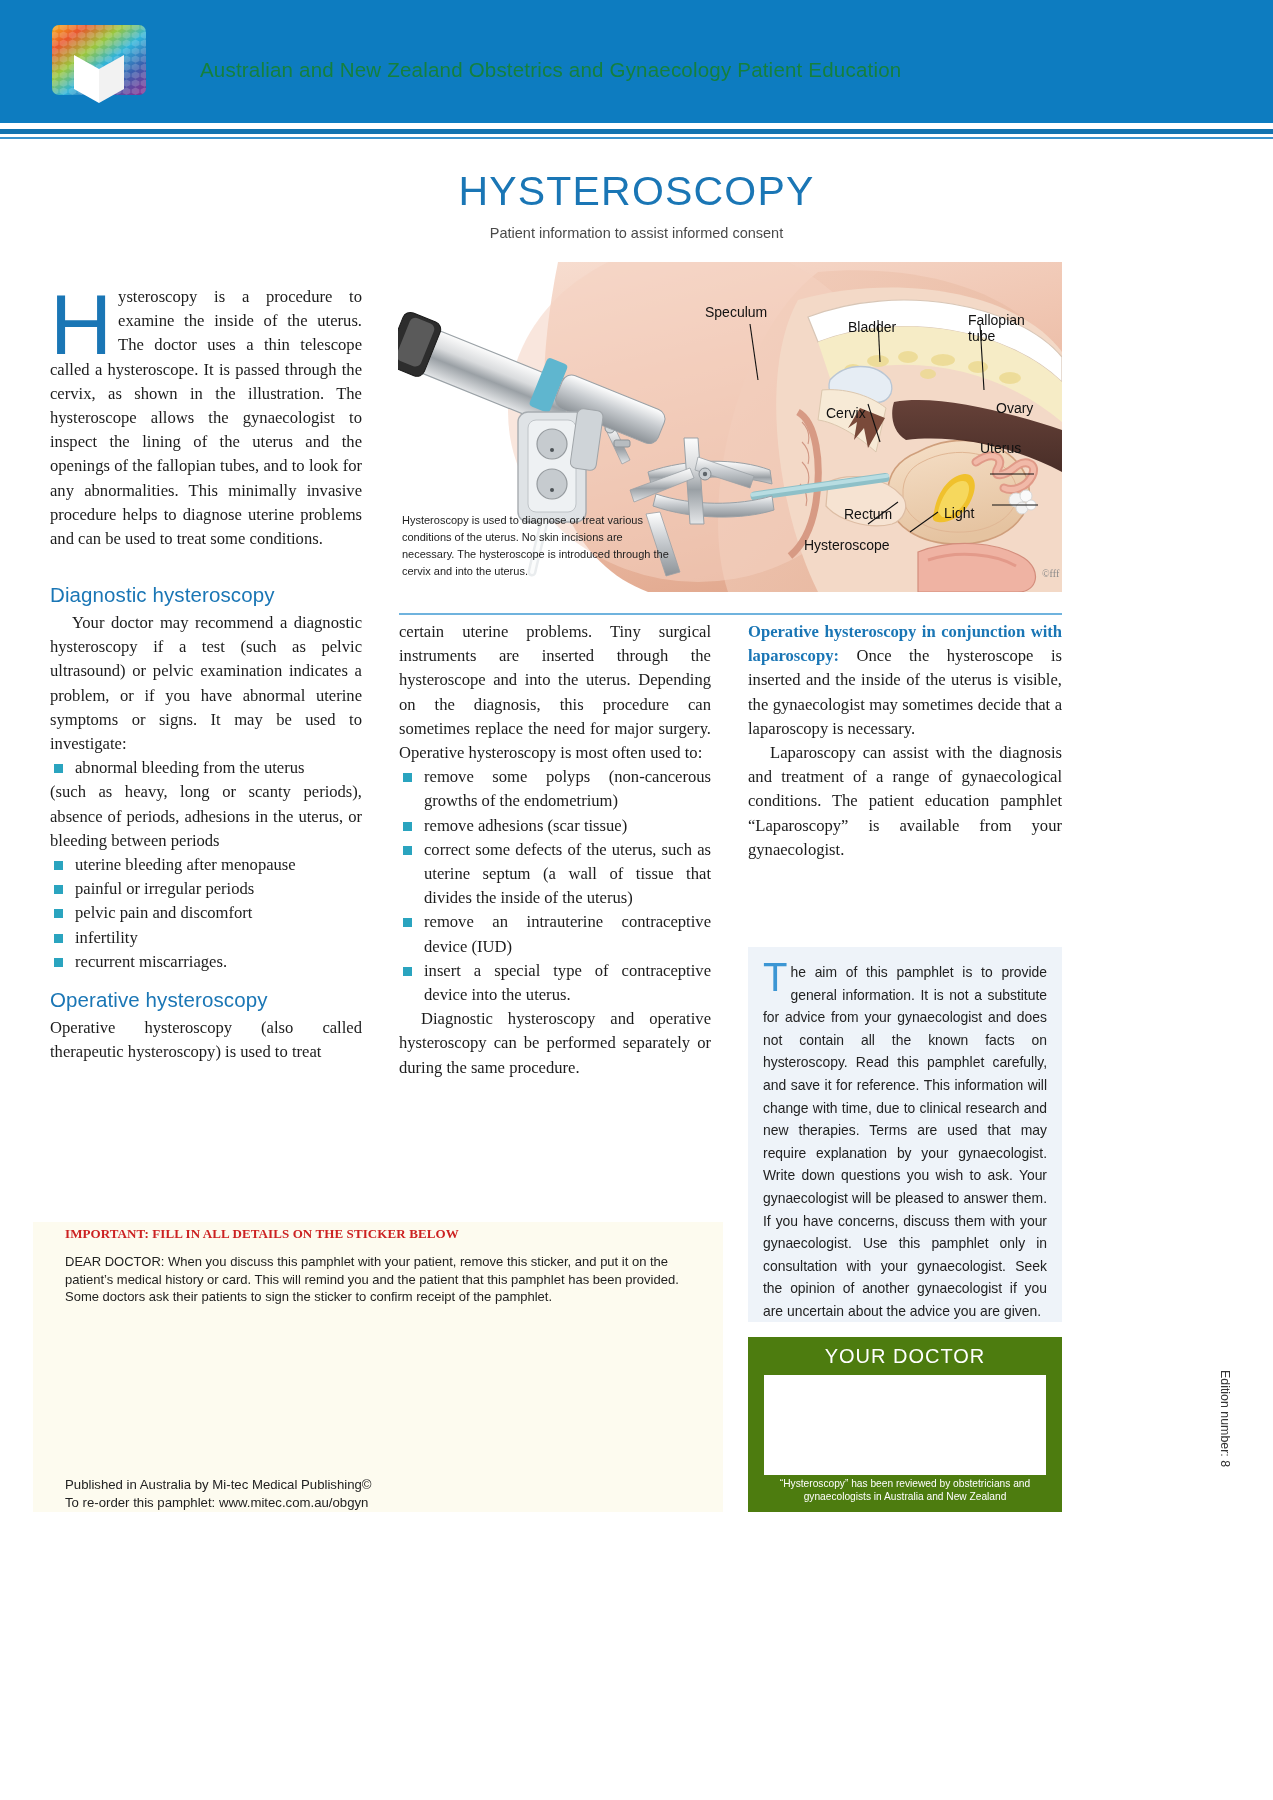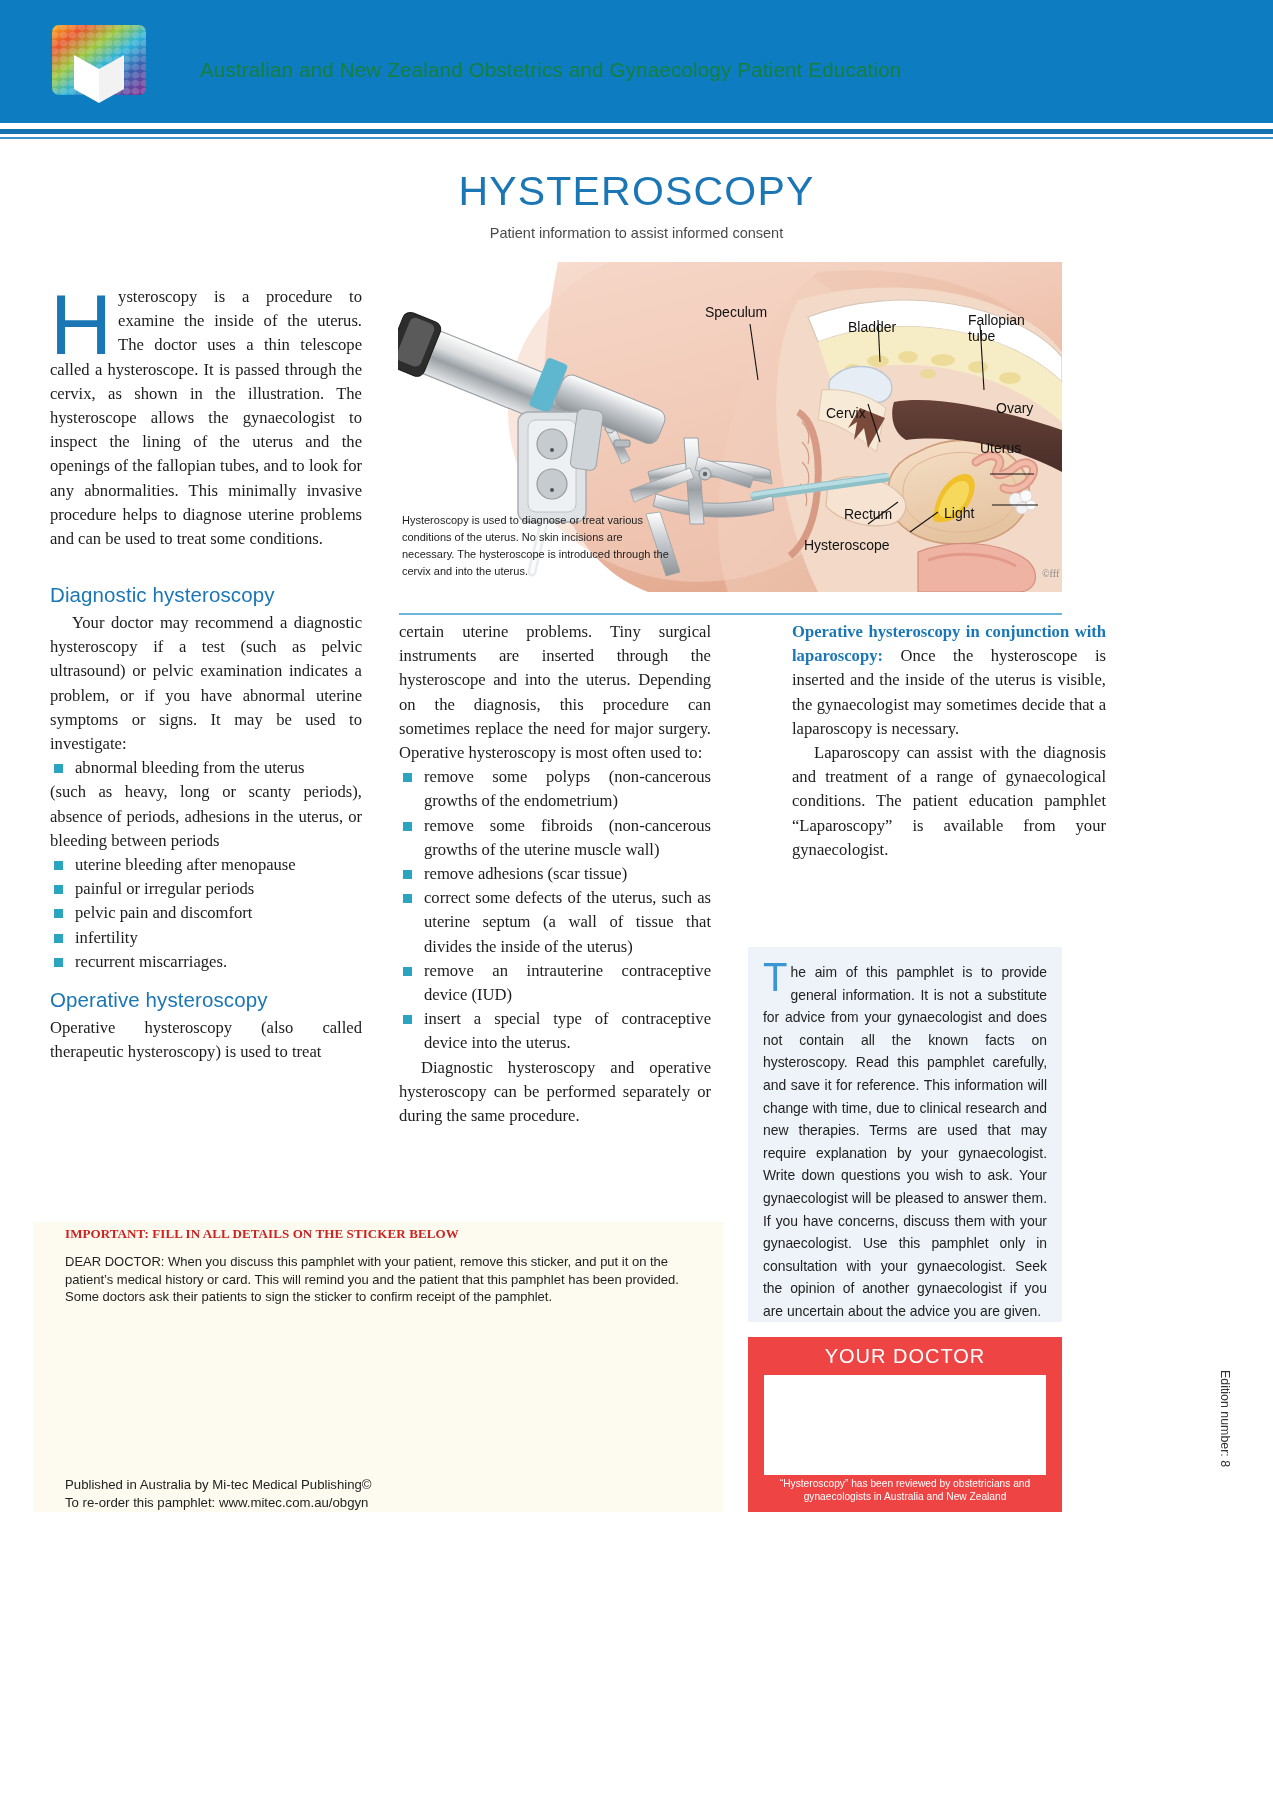--- a/index.html
+++ b/index.html
@@ -91,21 +91,21 @@
     position: absolute; left: 399px; top: 620px; width: 312px;
   }
   .col-mid p, .col-mid li {
     font-family: "Liberation Serif", serif;
     font-size: 16.6px; line-height: 24.2px; color: #1c1c1c;
     text-align: justify;
   }
 
   
   .col-right {
-    position: absolute; left: 748px; top: 620px; width: 314px; margin-left: 44px;
+    position: absolute; left: 748px; top: 620px; width: 314px;
   }
   .col-right p {
     font-family: "Liberation Serif", serif;
     font-size: 16.6px; line-height: 24.2px; color: #1c1c1c;
     text-align: justify;
   }
   .lead-blue {
     color: #1a76b5; font-weight: bold;
     font-family: "Liberation Serif", serif;
   }
@@ -141,21 +141,21 @@
     text-align: justify;
   }
   .talk-body .tcap {
     float: left; font-size: 40px; line-height: 27px; color: #3c96d4;
     padding: 3px 3px 0 0;
   }
 
   
   .doctor-wrap {
     position: absolute; left: 748px; top: 1337px; width: 314px; height: 175px;
-    background: #ef4444;
+    background: #4d7c0f;
   }
   .doctor-head {
     position: absolute; left: 0; top: 0; width: 314px; height: 38px;
     color: #fff; text-align: center; font-size: 20px; line-height: 38px;
     letter-spacing: 1px;
   }
   .doctor-white {
     position: absolute; left: 16px; top: 38px; width: 282px; height: 100px;
     background: #ffffff;
   }
@@ -407,21 +407,20 @@
     <div class="sec-head" style="margin-top:14px;">Operative hysteroscopy</div>
     <p>Operative hysteroscopy (also called therapeutic hysteroscopy) is used to treat</p>
   </div>
 
   <div class="col-divider"></div>
 
   <div class="col-mid">
     <p>certain uterine problems. Tiny surgical instruments are inserted through the hysteroscope and into the uterus. Depending on the diagnosis, this procedure can sometimes replace the need for major surgery. Operative hysteroscopy is most often used to:</p>
     <ul class="sqlist">
       <li>remove some polyps (non-cancerous growths of the endometrium)</li>
-      <li>remove some fibroids (non-cancerous growths of the uterine muscle wall)</li>
       <li>remove adhesions (scar tissue)</li>
       <li>correct some defects of the uterus, such as uterine septum (a wall of tissue that divides the inside of the uterus)</li>
       <li>remove an intrauterine contraceptive device (IUD)</li>
       <li>insert a special type of contraceptive device into the uterus.</li>
     </ul>
     <p class="p-ind">Diagnostic hysteroscopy and operative hysteroscopy can be performed separately or during the same procedure.</p>
   </div>
 
   <div class="col-right">
     <p><span class="lead-blue">Operative hysteroscopy in conjunction with laparoscopy:</span><span> Once the hysteroscope is inserted and the inside of the uterus is visible, the gynaecologist may sometimes decide that a laparoscopy is necessary.</span></p>

